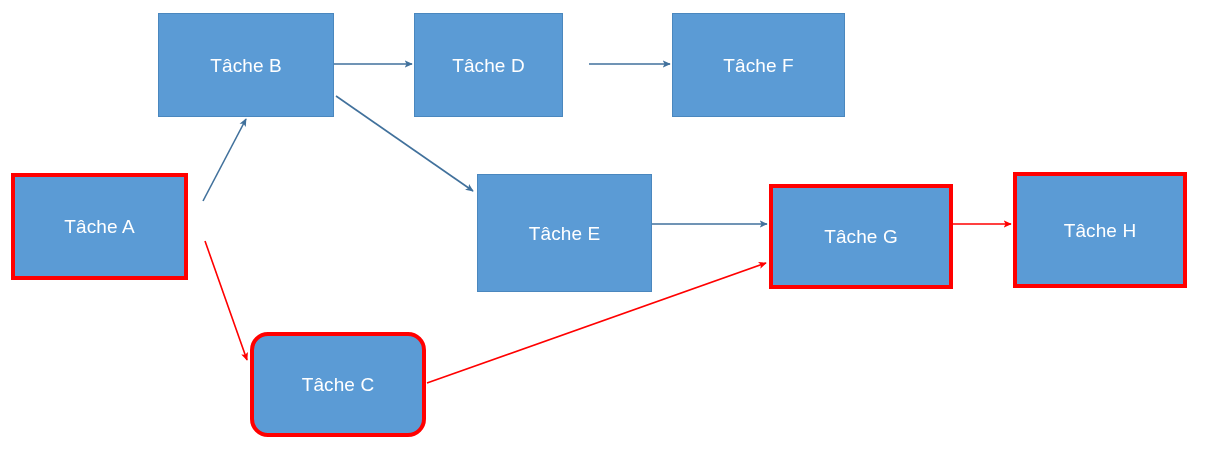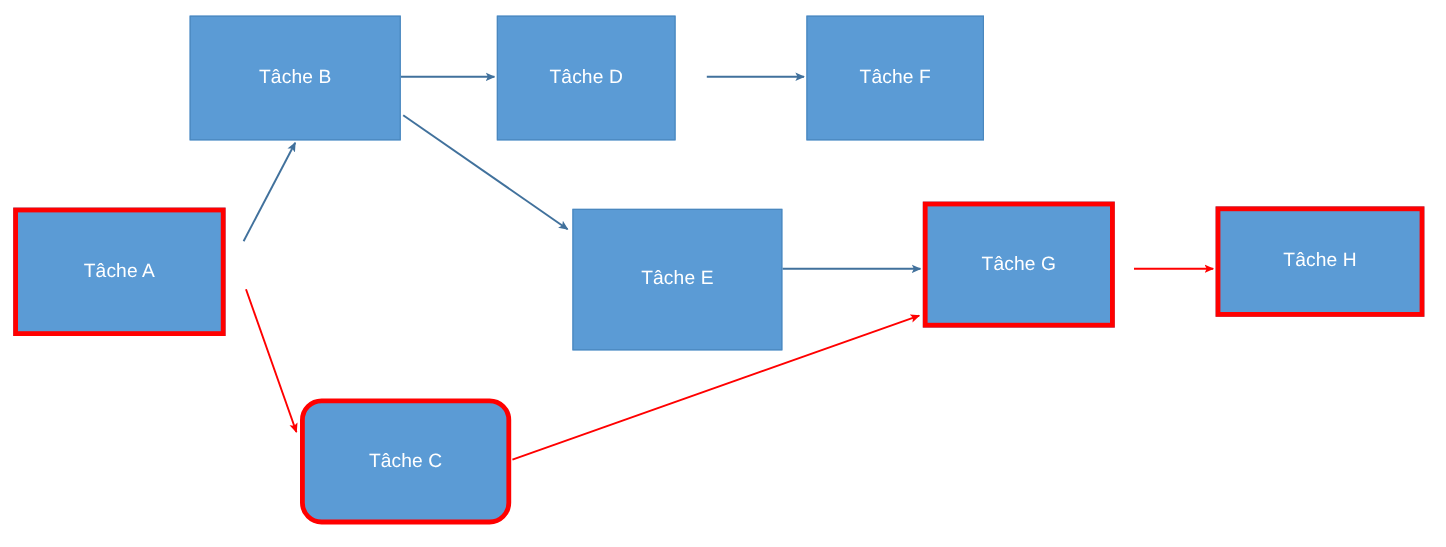--- a/index.html
+++ b/index.html
@@ -32,21 +32,21 @@
     z-index: 3;
   }
   .node.plain {
     border: 1px solid #4A87BE;
   }
   .node.critical {
     border: 4px solid #FF0000;
   }
   .node-label {
     color: #FFFFFF;
-    font-size: 16px;
+    font-size: 19px;
     font-family: "Liberation Sans", sans-serif;
     line-height: 1;
     letter-spacing: 0.1px;
     white-space: nowrap;
     user-select: none;
   }
 </style>
 </head>
 <body>
 
@@ -82,24 +82,24 @@
       </div>
       <div class="node critical" style="left: 250px; top: 332px; width: 176px; height: 105px; border-radius: 18px;">
         <span class="node-label">Tâche C</span>
       </div>
       <div class="node plain" style="left: 414px; top: 13px; width: 149px; height: 104px;">
         <span class="node-label">Tâche D</span>
       </div>
       <div class="node plain" style="left: 477px; top: 174px; width: 175px; height: 118px;">
         <span class="node-label">Tâche E</span>
       </div>
-      <div class="node plain" style="left: 672px; top: 13px; width: 148px; height: 104px;">
+      <div class="node plain" style="left: 672px; top: 13px; width: 173px; height: 104px;">
         <span class="node-label">Tâche F</span>
       </div>
-      <div class="node critical" style="left: 769px; top: 168px; width: 160px; height: 105px; align-items: center;">
+      <div class="node critical" style="left: 769px; top: 184px; width: 184px; height: 105px; align-items: center;">
         <span class="node-label">Tâche G</span>
       </div>
-      <div class="node critical" style="left: 1013px; top: 172px; width: 174px; height: 92px;">
+      <div class="node critical" style="left: 1013px; top: 172px; width: 174px; height: 116px;">
         <span class="node-label">Tâche H</span>
       </div>
     </div>
 
 </div>
 
 </body></html>

